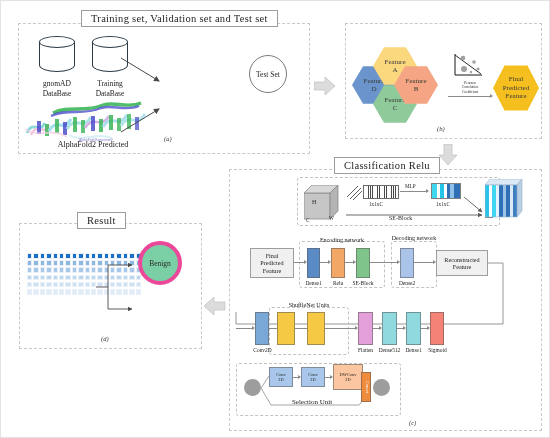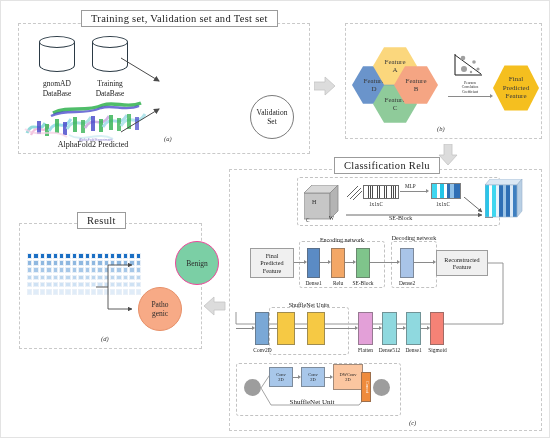--- a/index.html
+++ b/index.html
@@ -114,22 +114,22 @@
       <path d="M28 17 C44 9 60 17 78 9 C90 5 102 13 116 7" stroke="#2323c0" stroke-width="2.4" fill="none" opacity=".75"></path>
       <path d="M2 30 C16 40 30 28 44 38" stroke="#f4c3de" stroke-width="2" fill="none" opacity=".7"></path>
       <path d="M46 36 C60 44 74 32 90 40" stroke="#bfe6ee" stroke-width="2" fill="none" opacity=".7"></path>
     </g>
     <text x="56" y="42" font-size="3.4" fill="#8a7fd0" font-family="Liberation Sans, sans-serif">AlphaFold Experiment</text>
   </svg>
   <div class="db-label" style="left:47px;top:139px;width:90px;font-size:8px;">
     <span>AlphaFold2 Predicted</span>
   </div>
 
-  <div class="circ" style="left:249px;top:94px;width:44px;height:44px;">
-    <span>Validation Set</span>
+  <div class="circ" style="left:248px;top:54px;width:38px;height:38px;">
+    <span>Test Set</span>
   </div>
 
   <svg style="position:absolute;left:118px;top:55px;" width="48" height="78">
     <defs>
         <marker id="ah" markerWidth="6" markerHeight="6" refX="5" refY="3" orient="auto">
       <path d="M0,0 L6,3 L0,6 z" fill="#4a4a4a"></path>
         </marker>
       </defs>
     <line x1="2" y1="2" x2="40" y2="25" stroke="#4a4a4a" stroke-width="1" marker-end="url(#ah)"></line>
     <line x1="2" y1="76" x2="40" y2="53" stroke="#4a4a4a" stroke-width="1" marker-end="url(#ah)"></line>
@@ -372,21 +372,21 @@
     <div><span>DWConv</span><br>
          <span>2D</span></div>
   </div>
 
   <div class="lyr" style="left:360px;top:371px;width:10px;height:30px;background:#ef8b3c;"></div>
   <div style="position:absolute;left:361px;top:374px;width:8px;height:24px;font-size:4.2px;color:#fff;
        writing-mode:vertical-rl;text-align:center;">
     <span>Concat</span>
   </div>
 
-  <div class="subcap" style="left:255px;top:398px;width:112px;font-size:7px;">ShuffleNet Unit</div>
+  <div class="subcap" style="left:255px;top:398px;width:112px;font-size:7px;">Selection Unit</div>
 
   <div class="panel" style="left:18px;top:222px;width:183px;height:126px;"></div>
   <div class="panel-title" style="left:76px;top:211px;">Result</div>
   <div class="tag" style="left:100px;top:334px;">(d)</div>
 
   <div id="result-matrix" style="position:absolute;left:26px;top:252px;">
       <div class="grid-row" style="position: relative; margin-bottom: 1.6px;">
         <div class="cellx" style="background: rgb(27, 111, 196);"></div>
         <div class="cellx" style="background: rgb(27, 111, 196);"></div>
         <div class="cellx" style="background: rgb(27, 111, 196);"></div>
@@ -511,26 +511,22 @@
   <svg style="position:absolute;left:95px;top:258px;" width="42" height="56">
     <defs>
         <marker id="ah3" markerWidth="5" markerHeight="5" refX="4.5" refY="2.5" orient="auto">
       <path d="M0,0 L5,2.5 L0,5 z" fill="#4a4a4a"></path>
         </marker>
       </defs>
     <polyline points="0,28 12,28 12,6 36,6" fill="none" stroke="#4a4a4a" stroke-width=".9" marker-end="url(#ah3)"></polyline>
     <polyline points="12,28 12,50 36,50" fill="none" stroke="#4a4a4a" stroke-width=".9" marker-end="url(#ah3)"></polyline>
   </svg>
 
-  <div class="rescirc" style="left:137px;top:240px;width:44px;height:44px;background:#7bcfa5;border:1px solid #ec4899;margin-left:37px;">
+  <div class="rescirc" style="left:137px;top:240px;width:44px;height:44px;background:#7bcfa5;border:4px solid #ec4899;">
     <span>Benign</span>
-  </div>
-  <div class="rescirc" style="left:137px;top:286px;width:44px;height:44px;background:#f7aa86;border:1px solid #e79068;">
-    <div><span>Patho</span><br>
-         <span>genic</span></div>
   </div>
 
   <div class="barrow" style="left:203px;top:294px;">
     <svg width="22" height="22" viewBox="0 0 22 22">
       <polygon points="21,7 10,7 10,2 0,11 10,20 10,15 21,15" fill="#dcdcdc" stroke="#c4c4c4" stroke-width=".8"></polygon>
     </svg>
   </div>
 
 </div>
 

